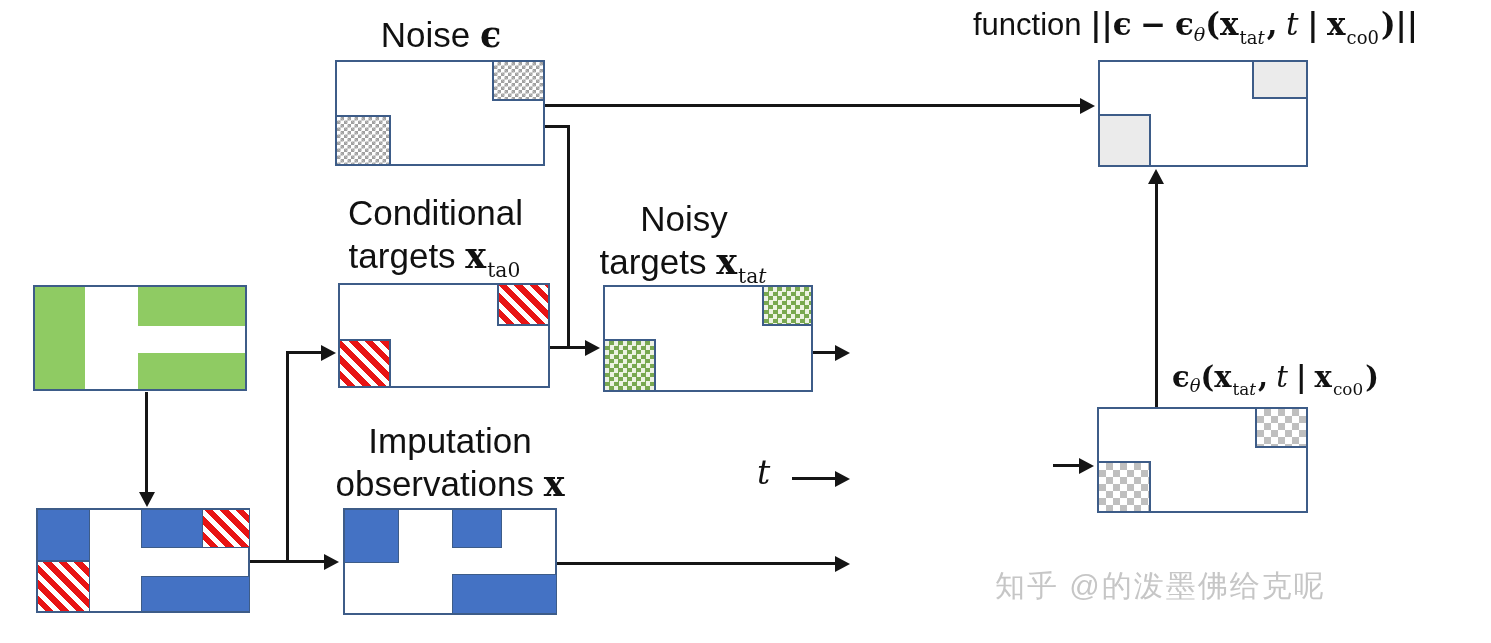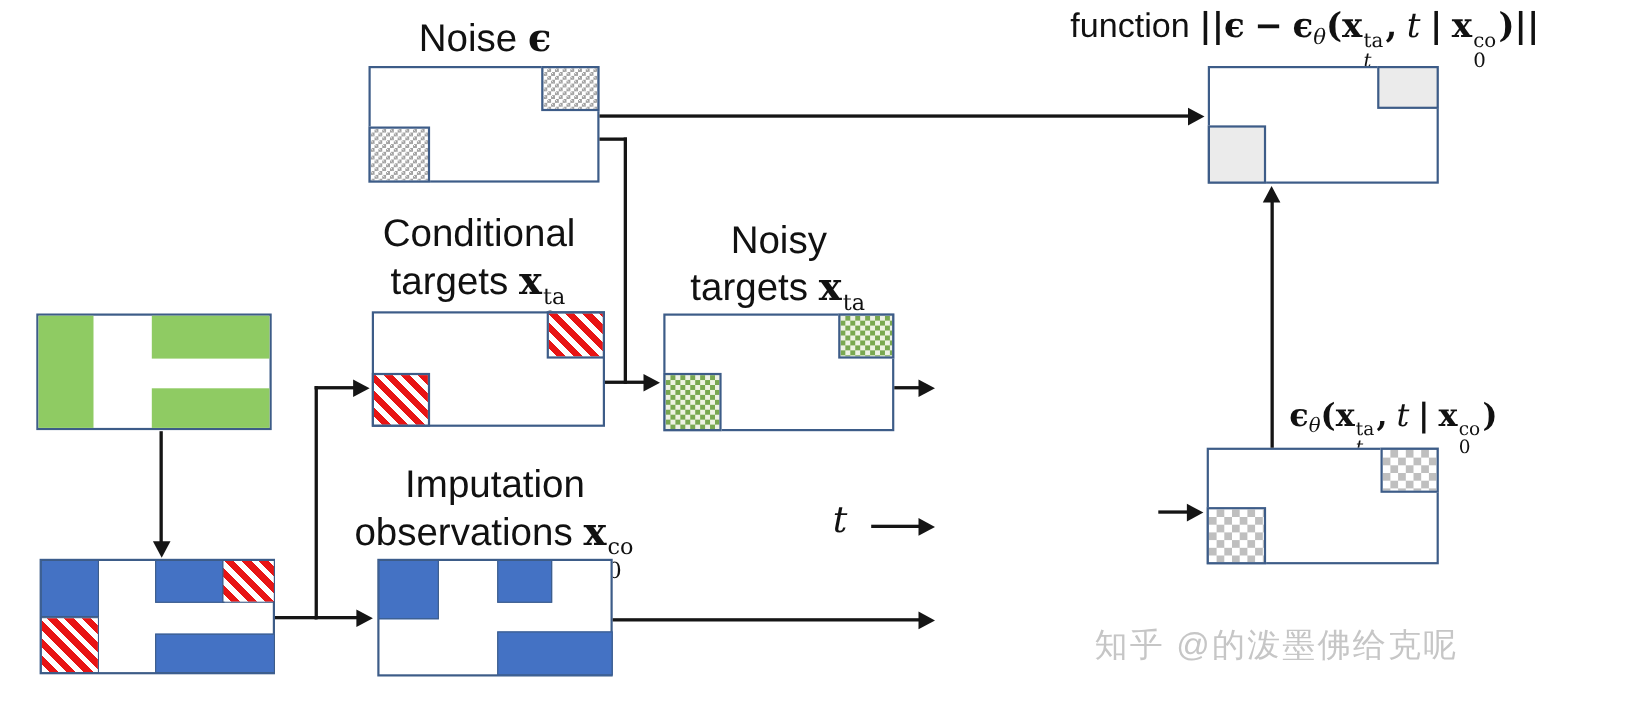--- a/index.html
+++ b/index.html
@@ -6,21 +6,21 @@
   #stage{position:relative;width:1491px;height:643px;background:#fff;overflow:hidden;
          font-family:"Liberation Sans",sans-serif;color:var(--label,#111);}
 
   
   .lbl{position:absolute;text-align:center;font-size:35px;line-height:1.22;color:var(--label);}
   .formula{position:absolute;font-size:31px;white-space:nowrap;color:var(--label);}
   .sans{font-family:"Liberation Sans",sans-serif;}
   .mi{font-family:"DejaVu Serif",serif;font-style:italic;font-weight:normal;}
   .mb{font-family:"DejaVu Serif",serif;font-weight:bold;font-style:normal;}
   sub.th{font-family:"DejaVu Serif",serif;font-style:italic;font-size:0.62em;vertical-align:-0.3em;}
-  .stack{display:inline-flex;flex-direction:column;align-items:flex-start;font-size:0.58em;
+  .stack{display:inline-flex;flex-direction:row;align-items:flex-start;font-size:0.58em;
          line-height:1.02;vertical-align:-0.48em;margin:16px 2px 0 1px;font-weight:normal;
          font-family:"DejaVu Serif",serif;font-style:normal;}
   .stack .it{font-style:italic;}
 
   
   .dbox{position:absolute;background:#fff;border:2.5px solid var(--border_blue);box-sizing:border-box;}
   .patch{position:absolute;border:2px solid var(--border_blue);box-sizing:border-box;}
   .cell{position:absolute;box-sizing:border-box;}
   .c-blue{background:var(--blue);border:1.5px solid var(--border_blue);}
   .c-green{background:var(--green);}
@@ -61,21 +61,21 @@
 
   <div class="lbl" style="left:328px;top:192px;width:215px;">
     <span>Conditional</span><br>
     <span>targets</span>
     <span class="mb">x</span><span class="stack">
         <span>ta</span>
         <span>0</span>
       </span>
   </div>
 
-  <div class="lbl" style="left:600px;top:198px;width:216px;">
+  <div class="lbl" style="left:576px;top:198px;width:216px;">
     <span>Noisy</span><br>
     <span>targets</span>
     <span class="mb">x</span><span class="stack">
         <span>ta</span>
         <span class="it">t</span>
       </span>
   </div>
 
   <div class="lbl" style="left:322px;top:420px;width:256px;">
     <span>Imputation</span><br>

